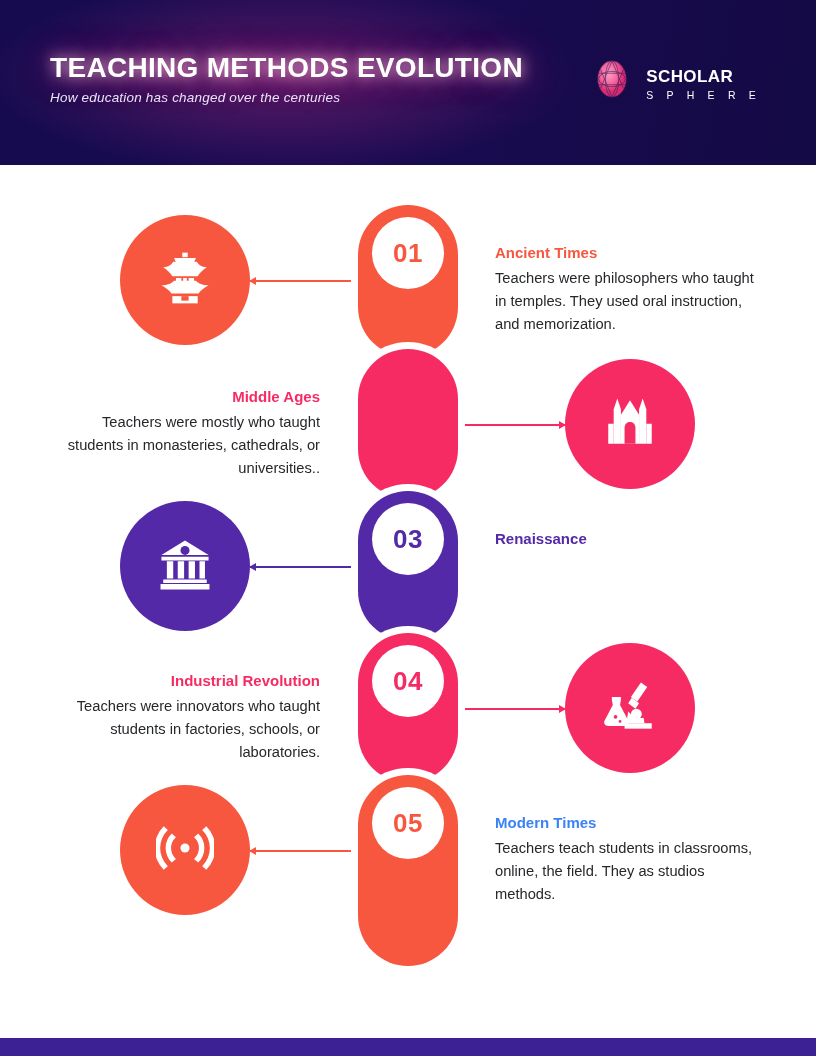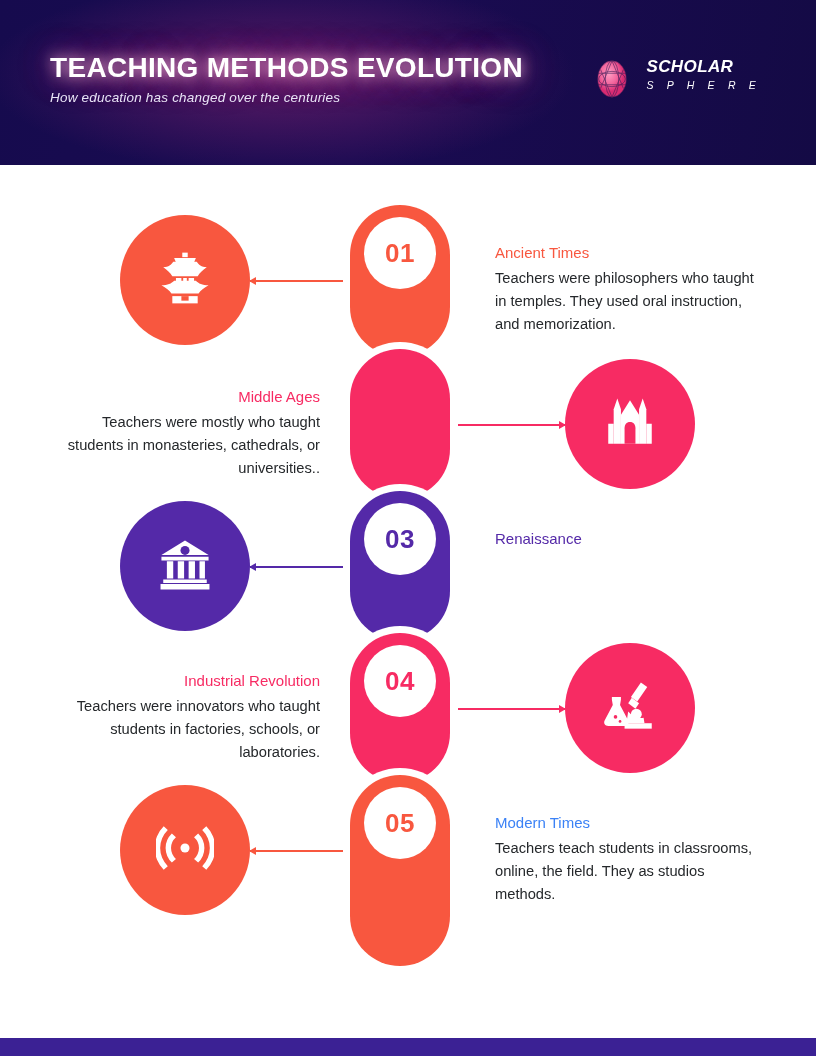--- a/index.html
+++ b/index.html
@@ -22,28 +22,28 @@
   #title {
     position:absolute; left:50px; top:52px;
     font-size:28px; font-weight:bold; letter-spacing:0.3px;
     color:#ffffff;
     text-shadow:0 0 14px rgba(255,190,220,0.95), 0 0 28px rgba(240,110,180,0.6), 0 0 44px rgba(230,70,150,0.35);
   }
   #subtitle {
     position:absolute; left:50px; top:90px;
     font-size:13.5px; font-style:italic; color:#e9e4f6; letter-spacing:0.2px;
   }
-  #logo { position:absolute; right:55px; top:58px; display:flex; align-items:flex-start; gap:13px;font-style:italic; }
+  #logo { position:absolute; right:55px; top:58px; display:flex; align-items:flex-end; gap:13px; }
   #logo-mark { width:42px; height:42px; flex:0 0 42px; }
   #logo-text { display:flex; flex-direction:column; line-height:1; }
   #logo-name { font-size:17px; font-weight:bold; color:#ffffff; letter-spacing:0.4px; }
   #logo-sub { font-size:10.5px; color:#ffffff; letter-spacing:5.2px; margin-top:5px; }
 
   
-  #timeline { position:absolute; left:350px; top:205px; width:100px; height:793px; }
+  #timeline { position:absolute; left:358px; top:205px; width:100px; height:793px; }
   .seg {
     position:absolute; left:0; width:100px;
     border-radius:50px;
     box-shadow:0 0 0 7px #ffffff;
   }
   .badge {
     position:absolute; left:50%; transform:translateX(-50%);
     width:72px; height:72px; border-radius:50%;
     background:#ffffff;
     display:flex; align-items:center; justify-content:center;
@@ -61,21 +61,21 @@
   .connector { position:absolute; height:2px; }
   .arrow-head {
     position:absolute; top:50%; width:0; height:0;
     border-top:4.5px solid transparent; border-bottom:4.5px solid transparent;
   }
   .arrow-left  { left:-1px;  transform:translateY(-50%); border-right:7px solid; }
   .arrow-right { right:-1px; transform:translateY(-50%); border-left:7px solid; }
 
   
   .txt { position:absolute; width:262px; }
-  .txt h3 { font-size:15px; font-weight:normal; margin-bottom:6px; }
+  .txt h3 { font-size:15px; font-weight:bold; margin-bottom:6px; }
   .txt p  { font-size:14.7px; line-height:1.55; color:#25282b; }
   .txt.right { text-align:left; }
   .txt.left  { text-align:right; }
 
   
   #footer { position:absolute; left:0; bottom:0; width:816px; height:18px; background:#3B2194; }
 </style>
 </head>
 <body>
 

